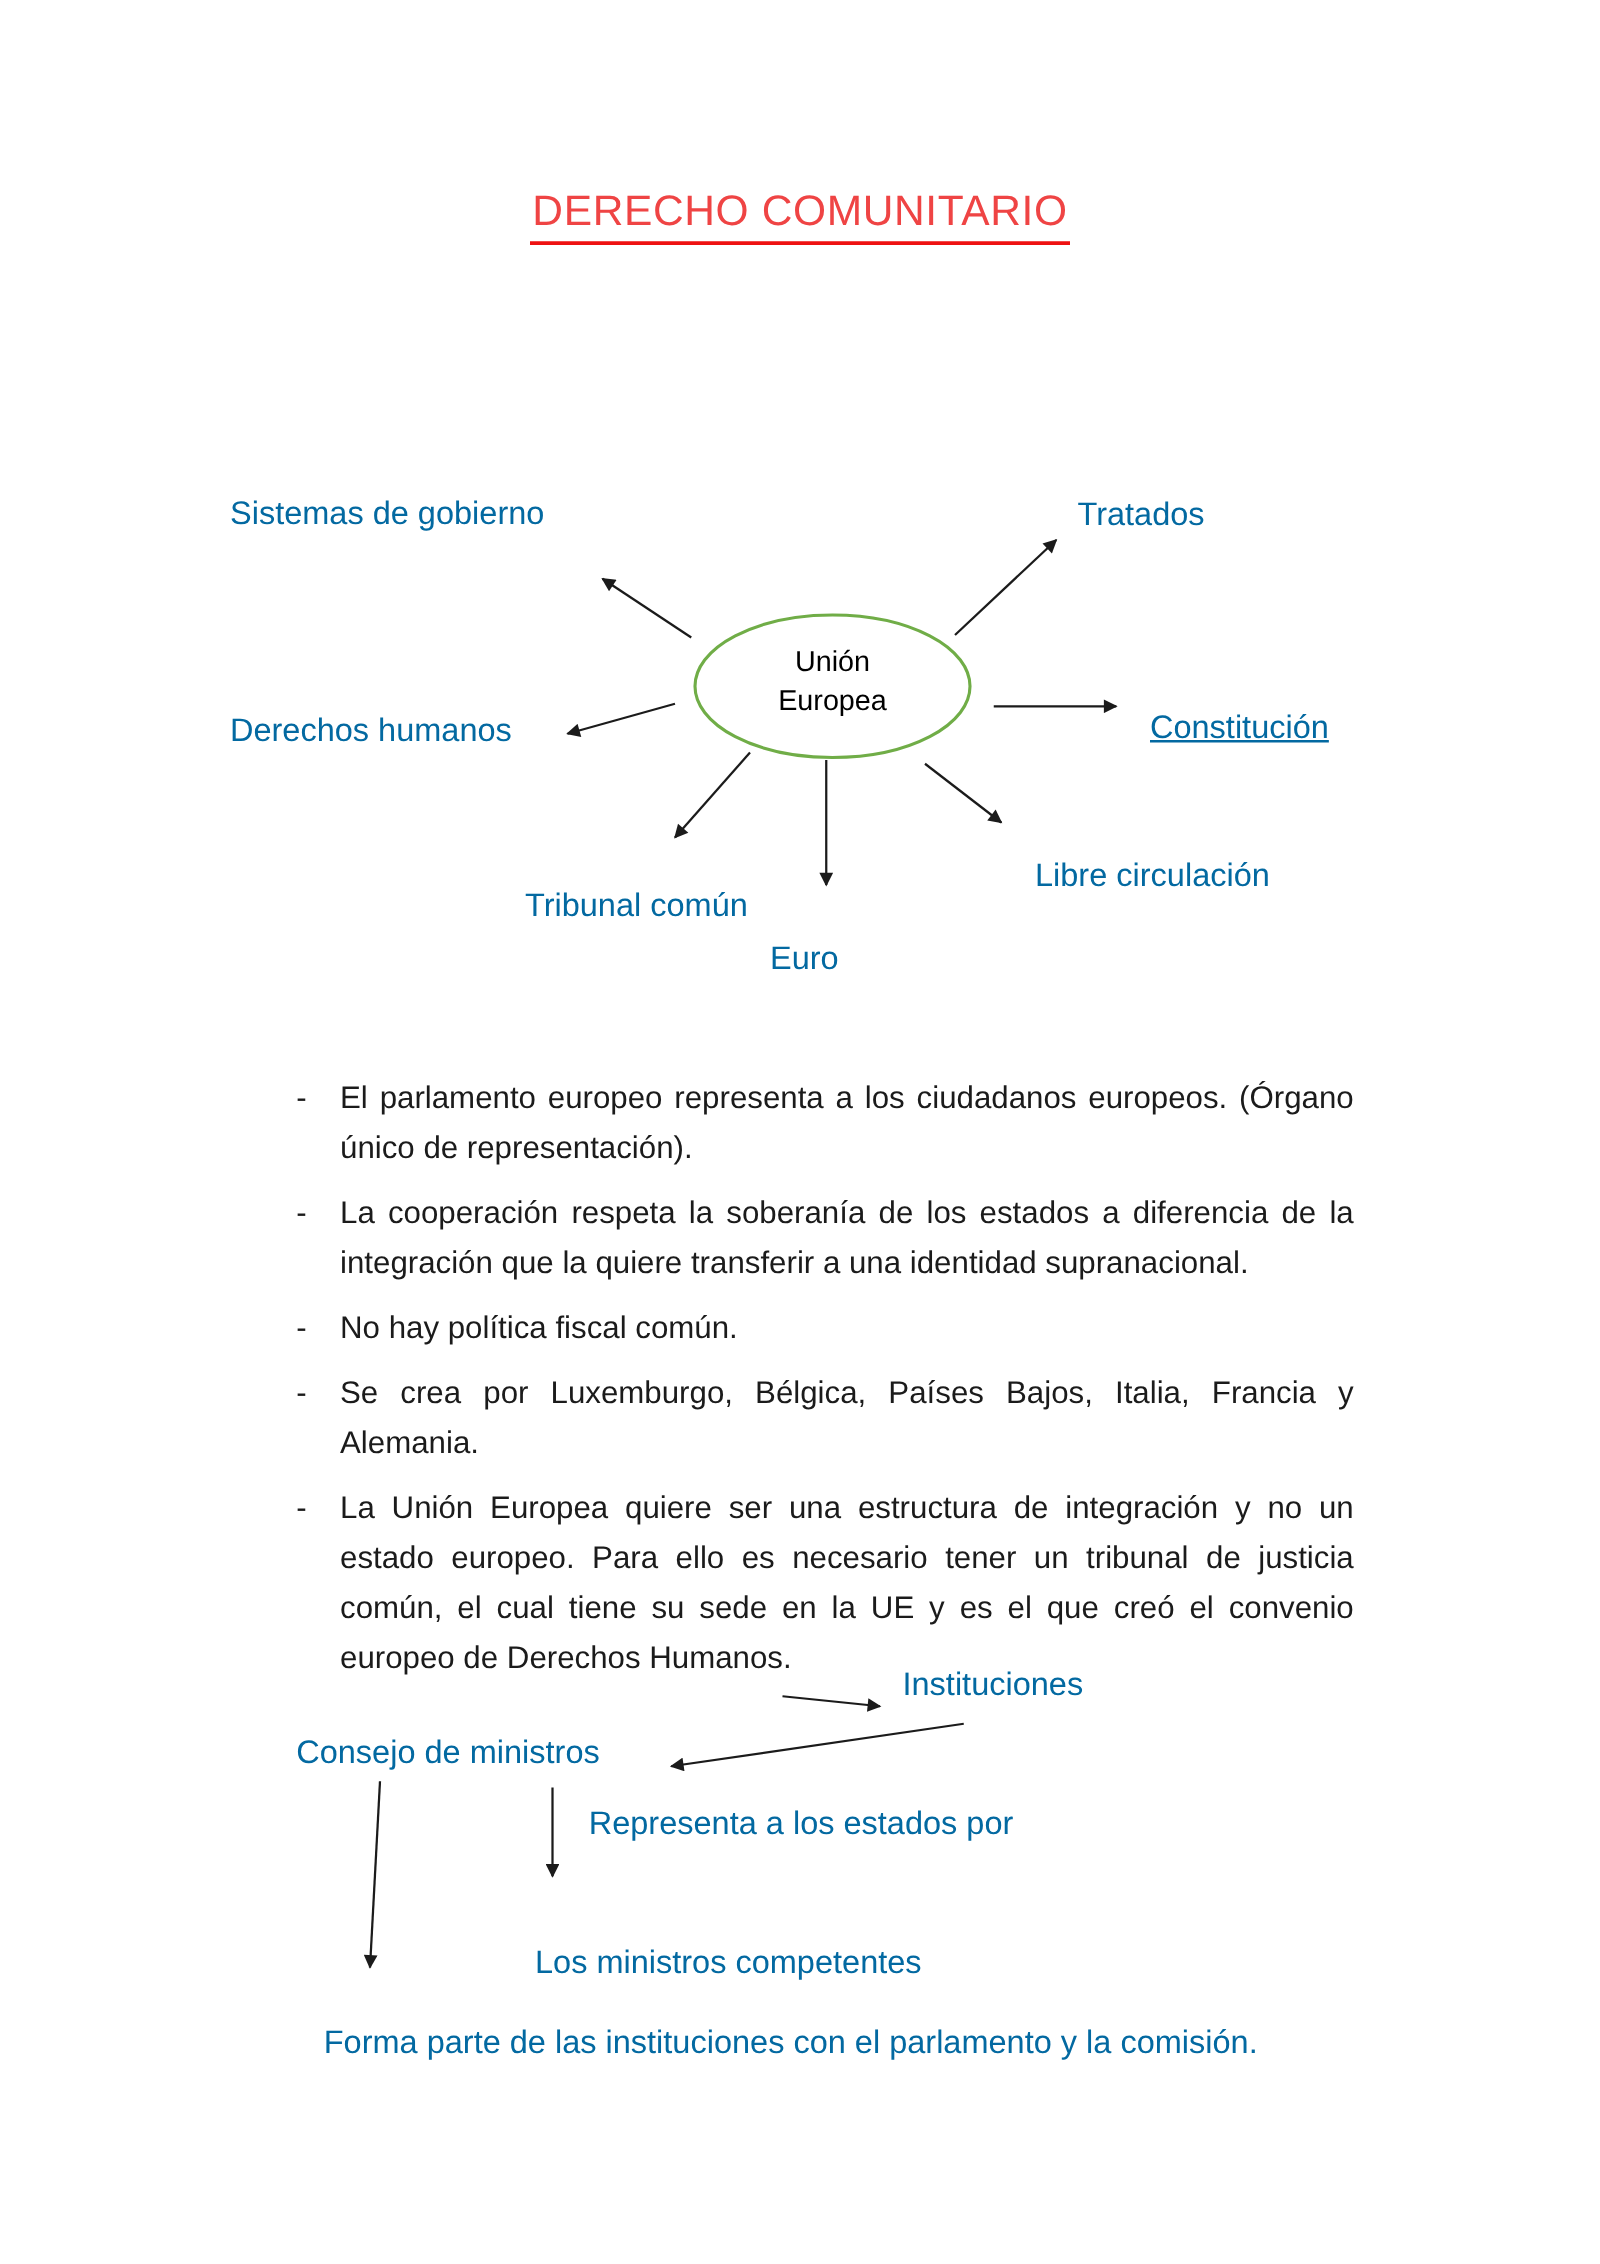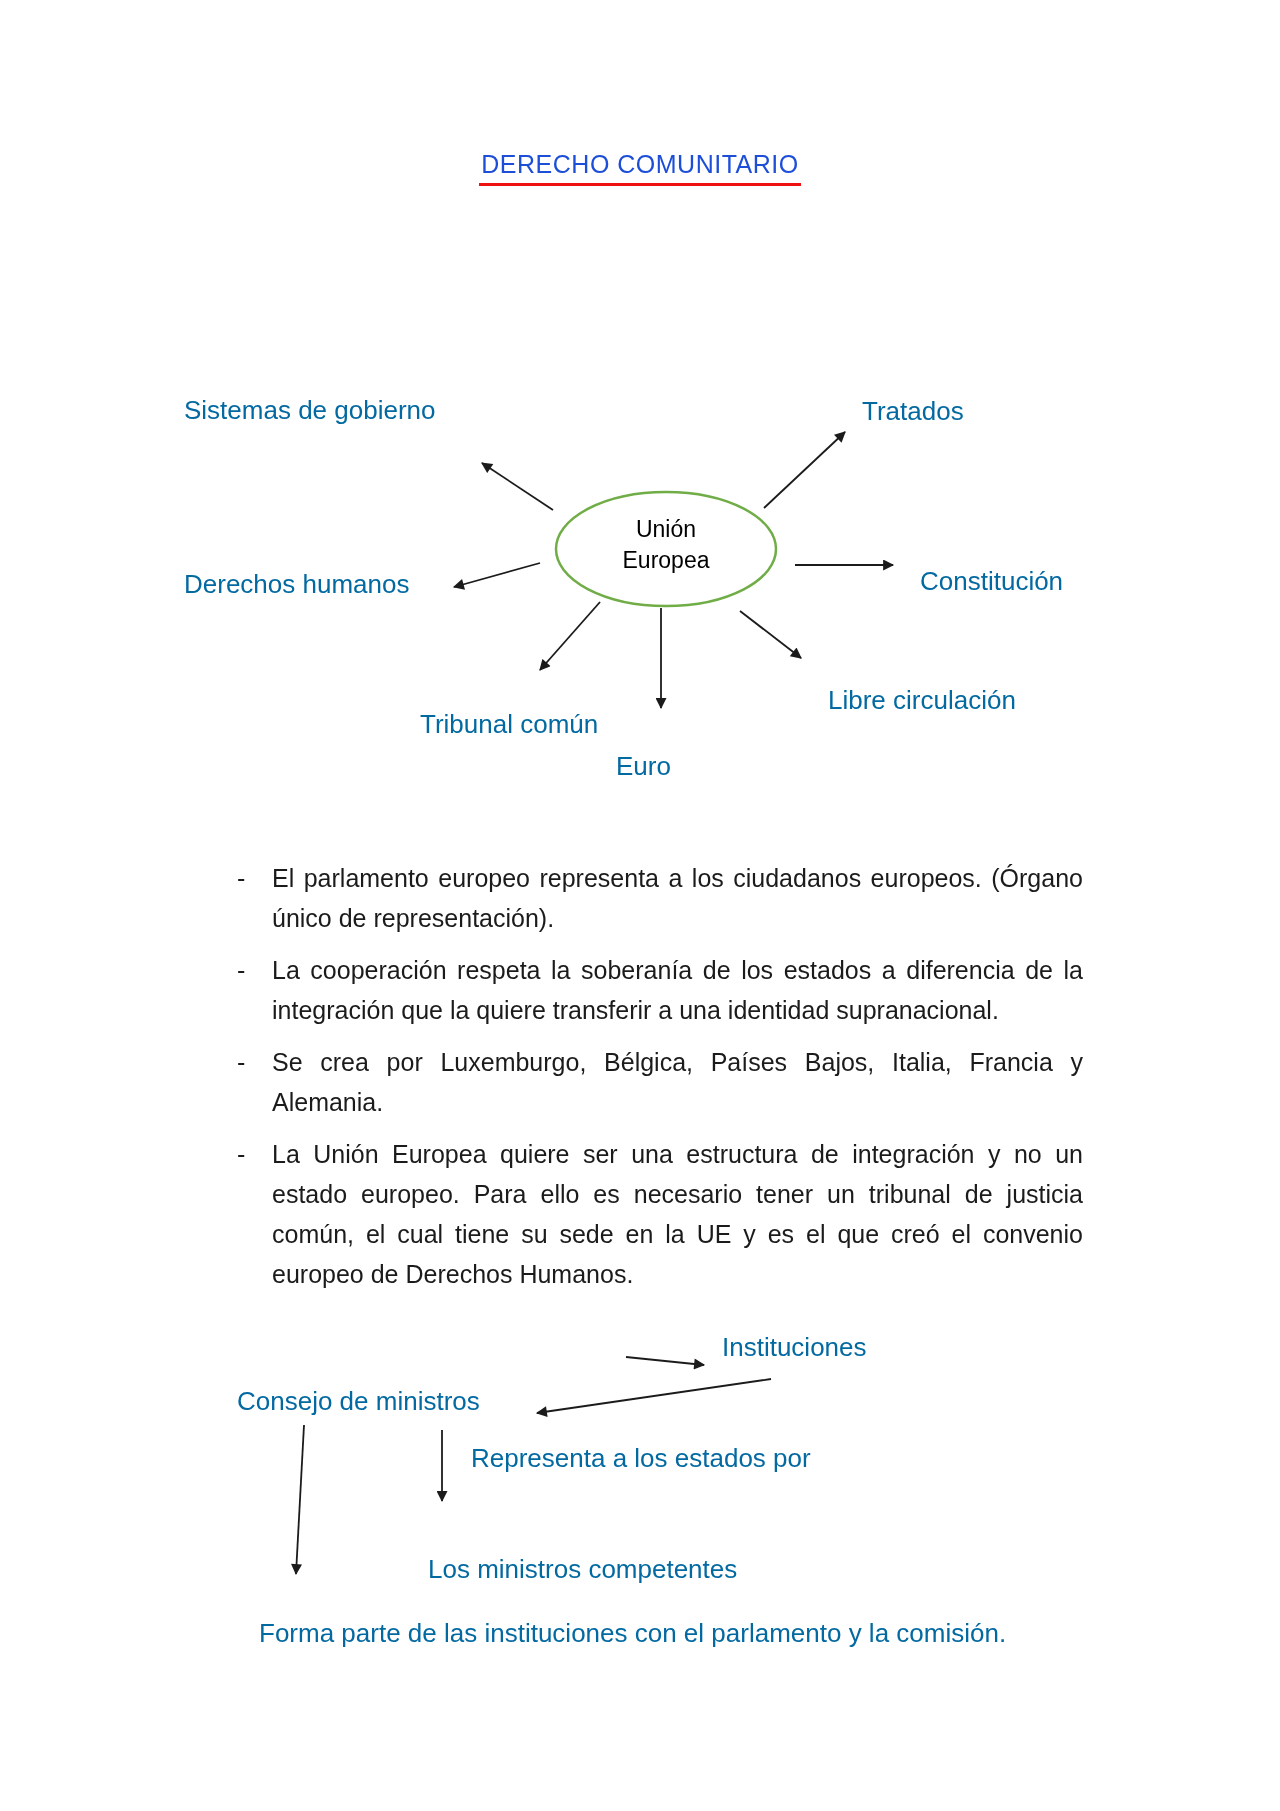--- a/index.html
+++ b/index.html
@@ -15,23 +15,23 @@
   .overlay{
     position:absolute;
     left:0;top:0;
     width:1280px;height:1811px;
     pointer-events:none;
   }
   .title-row{position:absolute;left:0;top:150px;width:1280px;text-align:center;}
   .subtitle-row{position:absolute;left:0;top:216px;width:1280px;text-align:center;}
   .title-row span,.subtitle-row span{
     display:inline-block;
-    font-size:25px;
+    font-size:34px;
     letter-spacing:0.5px;
-    color:#1d4ed8;
+    color:#ef4444;
     border-bottom:3px solid #ee1111;
     padding:0 2px 4px 2px;
     text-align:center;
   }
   .lbl{
     position:absolute;
     font-size:26px;
     white-space:nowrap;
     color:#0369a1;
   }
@@ -95,31 +95,32 @@
     <line x1="442" y1="1430" x2="442" y2="1501" stroke="#1b1b1b" stroke-width="1.8" marker-end="url(#ah)"></line>
   </svg>
 
   <div class="title-row">
     <span>DERECHO COMUNITARIO</span>
   </div>
 
   <div class="lbl" style="left:184px;top:395px;">Sistemas de gobierno</div>
   <div class="lbl" style="left:862px;top:396px;">Tratados</div>
   <div class="lbl" style="left:184px;top:569px;">Derechos humanos</div>
-  <div class="lbl" style="left:920px;top:566px;">Constitución</div>
+  <div class="lbl" style="left:920px;top:566px;text-decoration:underline;">Constitución</div>
   <div class="lbl" style="left:420px;top:678px;margin-top:31px;">Tribunal común</div>
   <div class="lbl" style="left:828px;top:685px;">Libre circulación</div>
   <div class="lbl" style="left:616px;top:751px;">Euro</div>
 
   <div class="center-label">Unión
 Europea</div>
 
   <ul class="notes">
     <li>El parlamento europeo representa a los ciudadanos europeos. (Órgano único de representación).</li>
     <li>La cooperación respeta la soberanía de los estados a diferencia de la integración que la quiere transferir a una identidad supranacional.</li>
+    <li>No hay política fiscal común.</li>
     <li>Se crea por Luxemburgo, Bélgica, Países Bajos, Italia, Francia y Alemania.</li>
     <li>La Unión Europea quiere ser una estructura de integración y no un estado europeo. Para ello es necesario tener un tribunal de justicia común, el cual tiene su sede en la UE y es el que creó el convenio europeo de Derechos Humanos.</li>
   </ul>
 
   <div class="lbl" style="left:722px;top:1332px;">Instituciones</div>
   <div class="lbl" style="left:237px;top:1386px;">Consejo de ministros</div>
   <div class="lbl" style="left:471px;top:1443px;">Representa a los estados por</div>
   <div class="lbl" style="left:428px;top:1554px;">Los ministros competentes</div>
   <div class="lbl" style="left:259px;top:1618px;">Forma parte de las instituciones con el parlamento y la comisión.</div>
 

